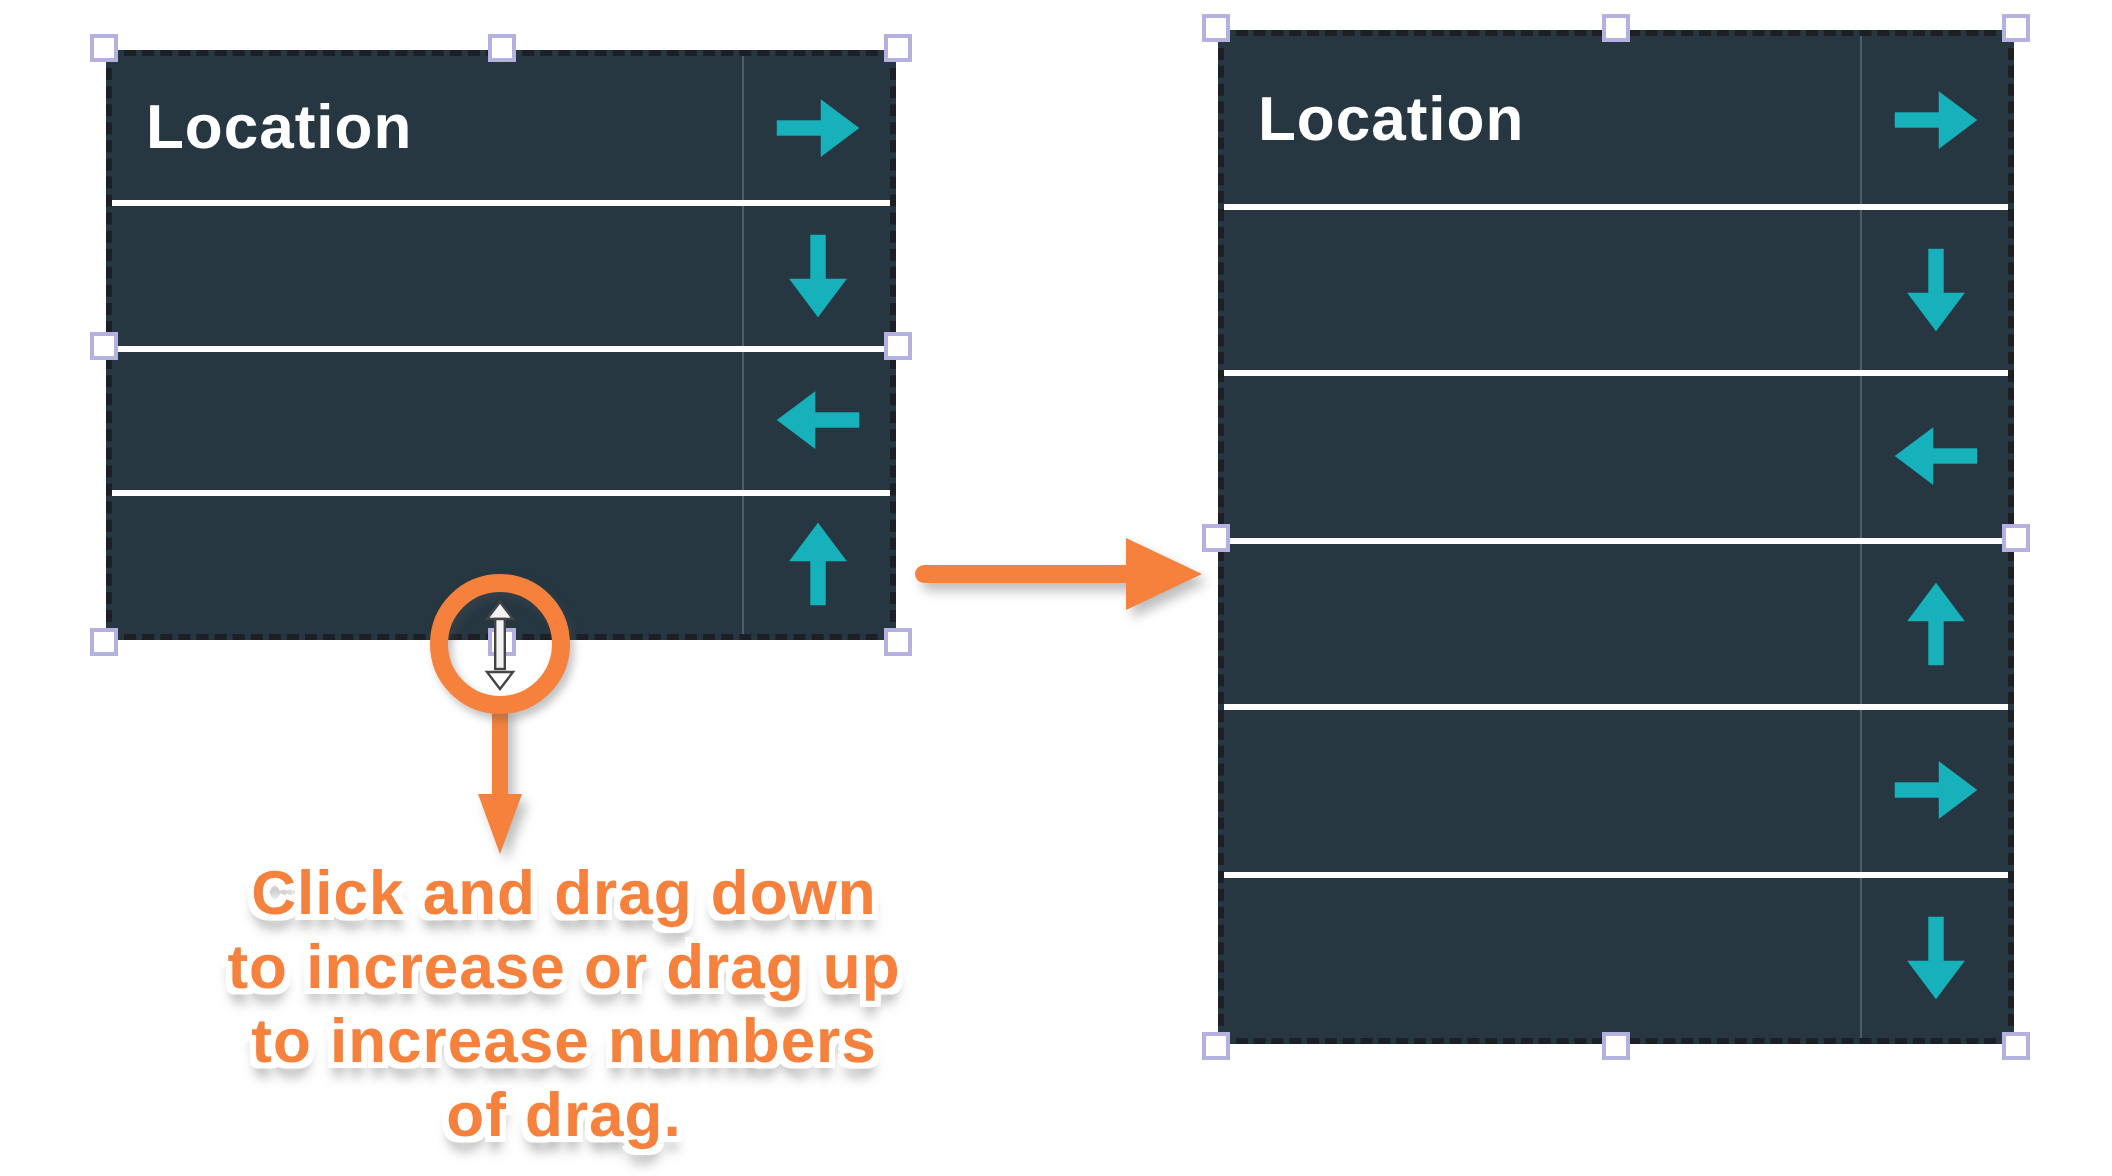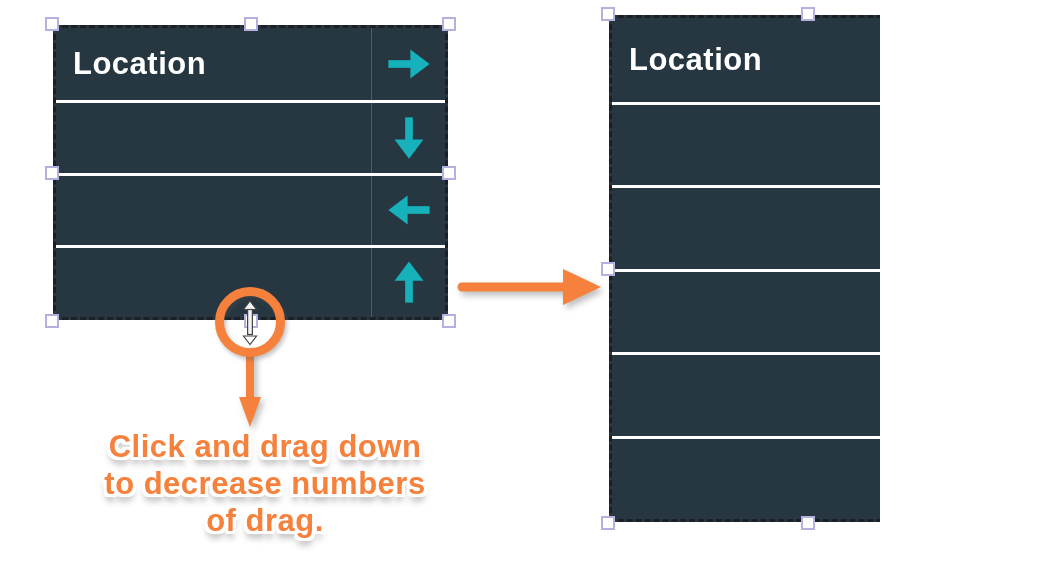--- a/index.html
+++ b/index.html
@@ -1,18 +1,18 @@
 <!DOCTYPE html>
 <html><head>
 <meta charset="utf-8">
 <style>
   * { margin:0; padding:0; box-sizing:border-box; }
   html,body { background:#ffffff; }
   .canvas{
-    position:relative; width:880px; height:588px; background:#ffffff;
+    position:relative; width:1056px; height:588px; background:#ffffff;
     font-family:"Liberation Sans", sans-serif; overflow:hidden;
   }
 
   
   .widget{ position:absolute; }
   .widget-before{ left:53px; top:25px; width:395px; height:295px; }
   .widget-after { left:609px; top:15px; width:398px; height:507px; }
 
   .table{
     width:100%; height:100%;
@@ -56,21 +56,21 @@
     border:9px solid #f5813d; border-radius:50%; z-index:6;
     filter:drop-shadow(2px 3px 2px rgba(80,80,80,.35));
   }
   .cursor-svg{ position:absolute; left:240px; top:300px; width:20px; height:46px; z-index:7; }
   .callout-arrow{ position:absolute; filter:drop-shadow(3px 4px 3px rgba(90,90,90,.4)); z-index:4; }
   .arrow-h{ left:456px; top:263px; width:148px; height:48px; }
   .arrow-v{ left:236px; top:351px; width:28px; height:78px; }
 
   
   .annotation{
-    position:absolute; left:50px; top:428px; width:430px;
+    position:absolute; left:67px; top:428px; width:430px;
     text-align:center; z-index:3;
   }
   .annotation .line{
     font-size:31px; font-weight:800; line-height:37px; color:#f5813d;
     letter-spacing:.5px;
     text-shadow:
       -3px -3px 0 #fff, 0 -3px 0 #fff, 3px -3px 0 #fff,
       -3px  0   0 #fff, 3px  0   0 #fff,
       -3px  3px 0 #fff, 0  3px 0 #fff, 3px 3px 0 #fff,
       -2px -2px 0 #fff, 2px -2px 0 #fff, -2px 2px 0 #fff, 2px 2px 0 #fff,
@@ -239,17 +239,18 @@
     <polygon points="107,6 145,24 107,42" fill="#f5813d"></polygon>
   </svg>
 
   <svg class="callout-arrow arrow-v" viewBox="0 0 28 78" aria-hidden="true">
     <line x1="14" y1="2" x2="14" y2="50" stroke="#f5813d" stroke-width="8"></line>
     <polygon points="3,46 25,46 14,76" fill="#f5813d"></polygon>
   </svg>
 
   <div class="annotation">
     <div class="line">Click and drag down</div>
-    <div class="line">to decrease numbers</div>
+    <div class="line">to increase or drag up</div>
+    <div class="line">to increase numbers</div>
     <div class="line">of drag.</div>
   </div>
 
 </div>
 
 </body></html>

